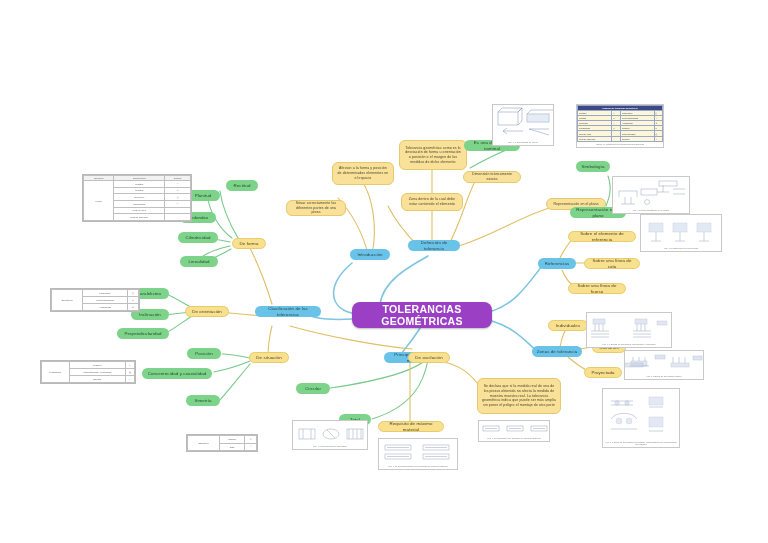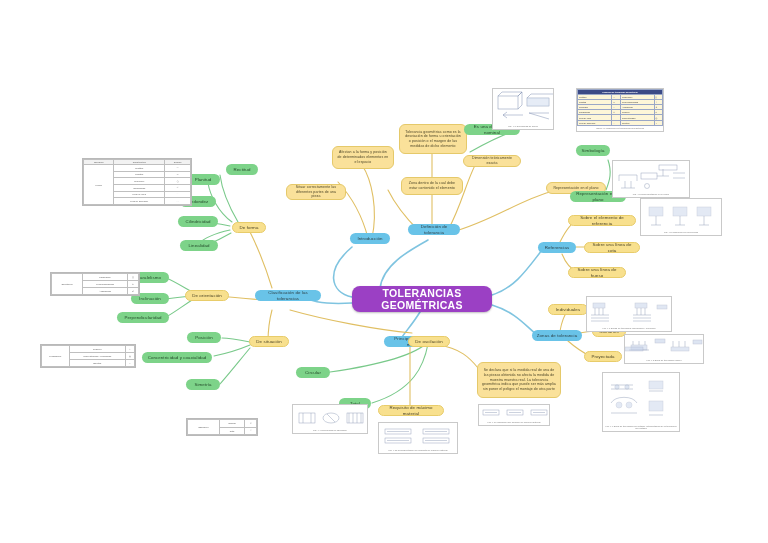--- a/index.html
+++ b/index.html
@@ -2,21 +2,21 @@
 <html><head>
 <meta charset="utf-8">
 <title>Tolerancias Geométricas — Mapa Mental</title>
 <style>
   html,body{margin:0;padding:0;background:#ffffff;}
   body{
     width:768px;height:543px;overflow:hidden;position:relative;
     font-family:"Liberation Sans","DejaVu Sans",sans-serif;
     color:#3b3b3b;
   }
-  #canvas{position:absolute;inset:0;}
+  #canvas{position:absolute;inset:0;margin-top:16px;}
   svg#edges{position:absolute;left:0;top:0;width:768px;height:543px;pointer-events:none;}
 
   
   .node{
     position:absolute;box-sizing:border-box;
     display:flex;align-items:center;justify-content:center;
     text-align:center;line-height:1.18;
     border-radius:9px;
     padding:2px 4px;
     letter-spacing:.1px;

